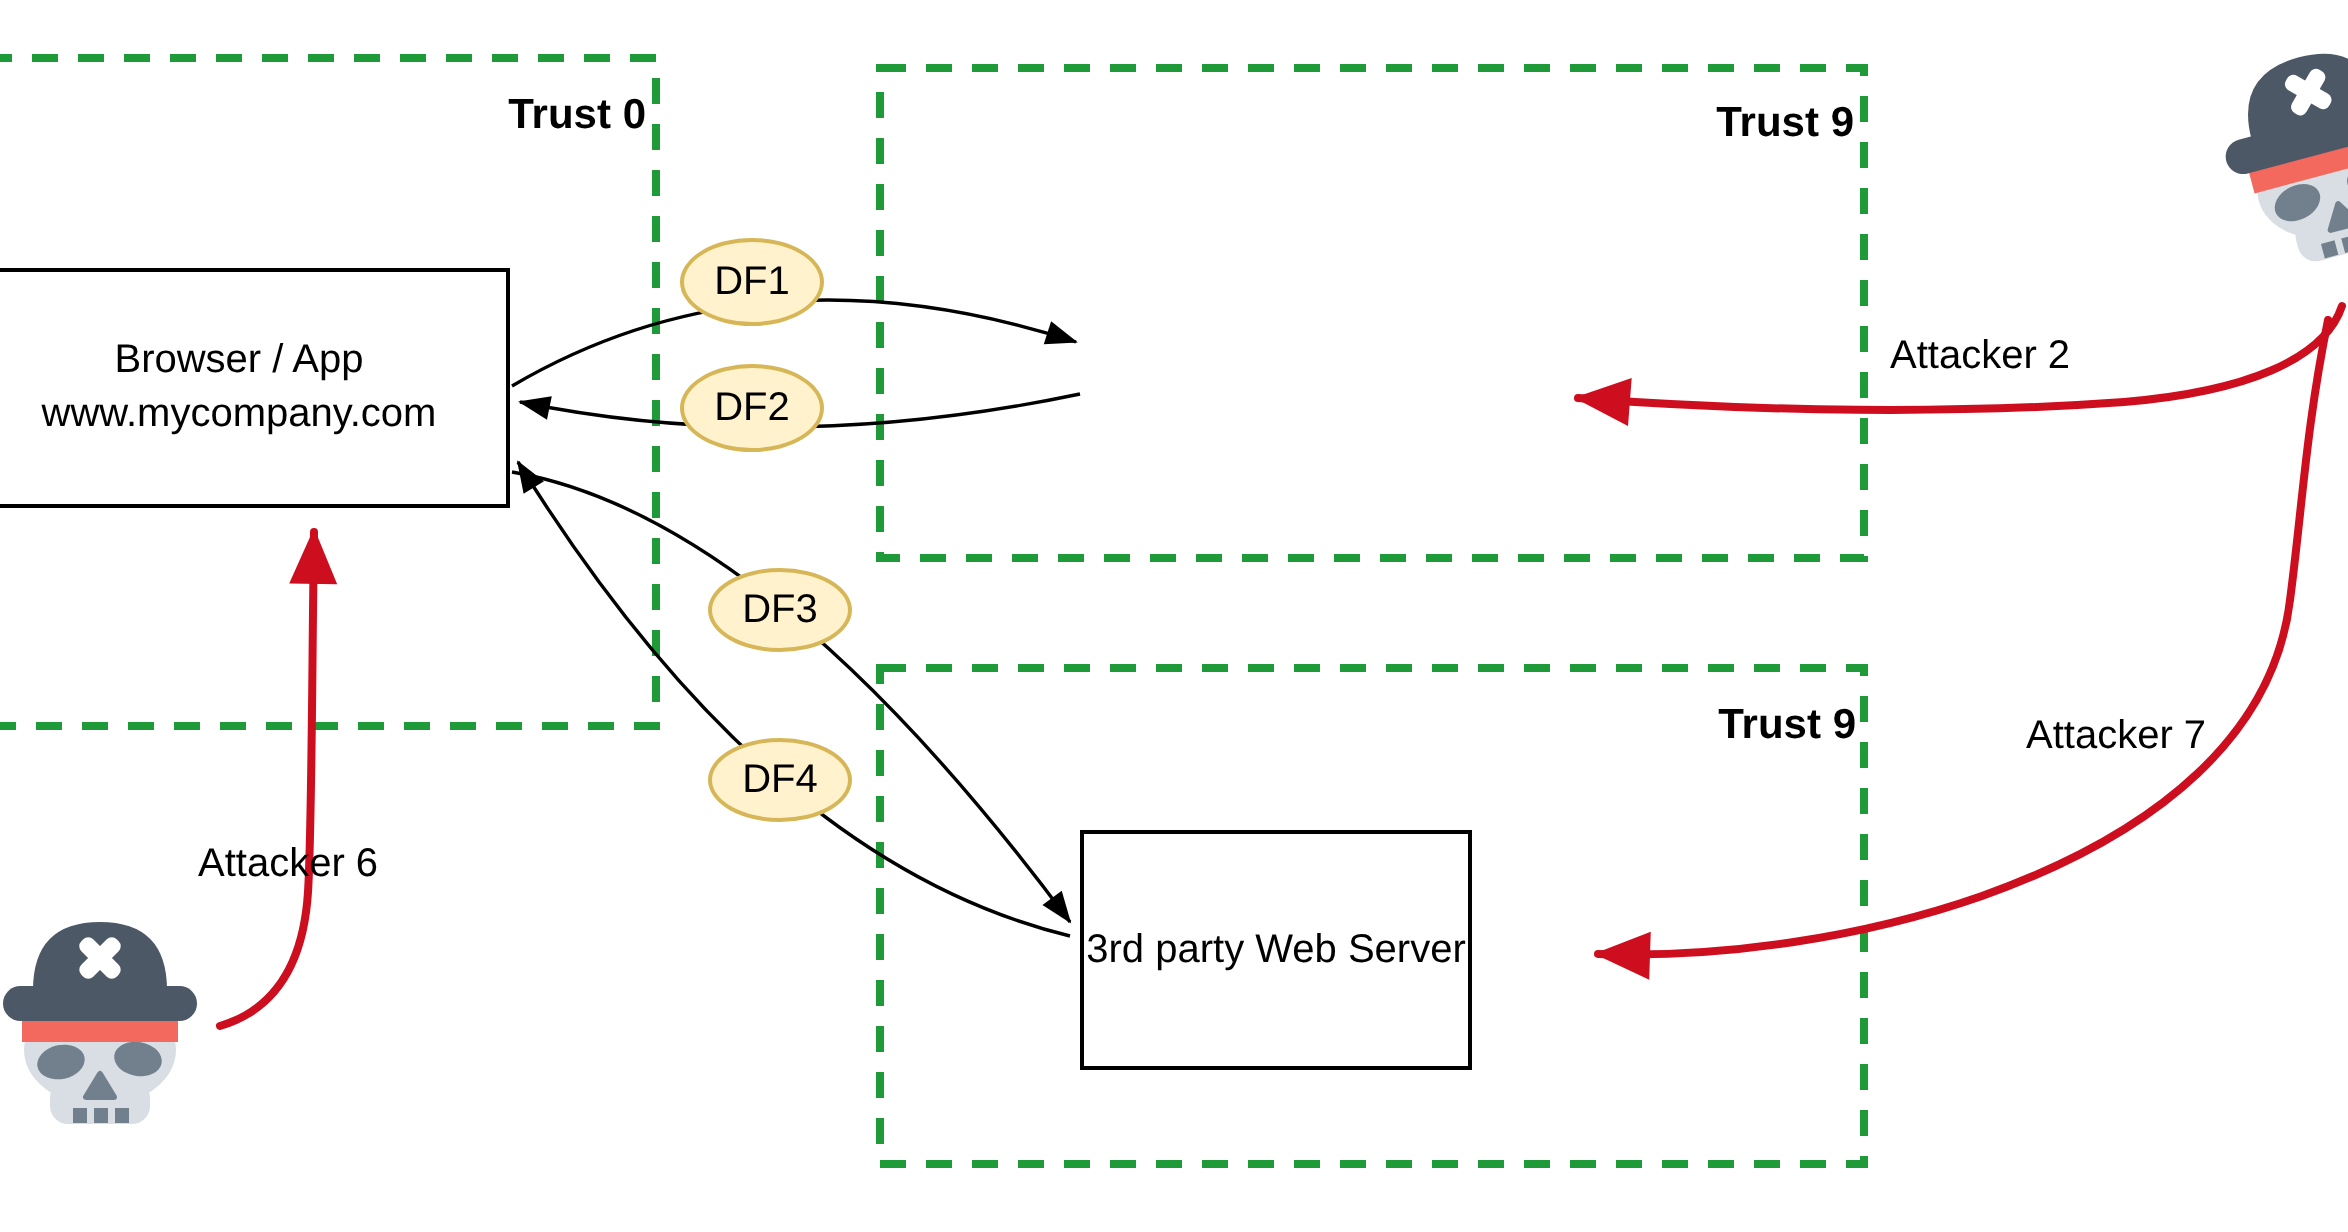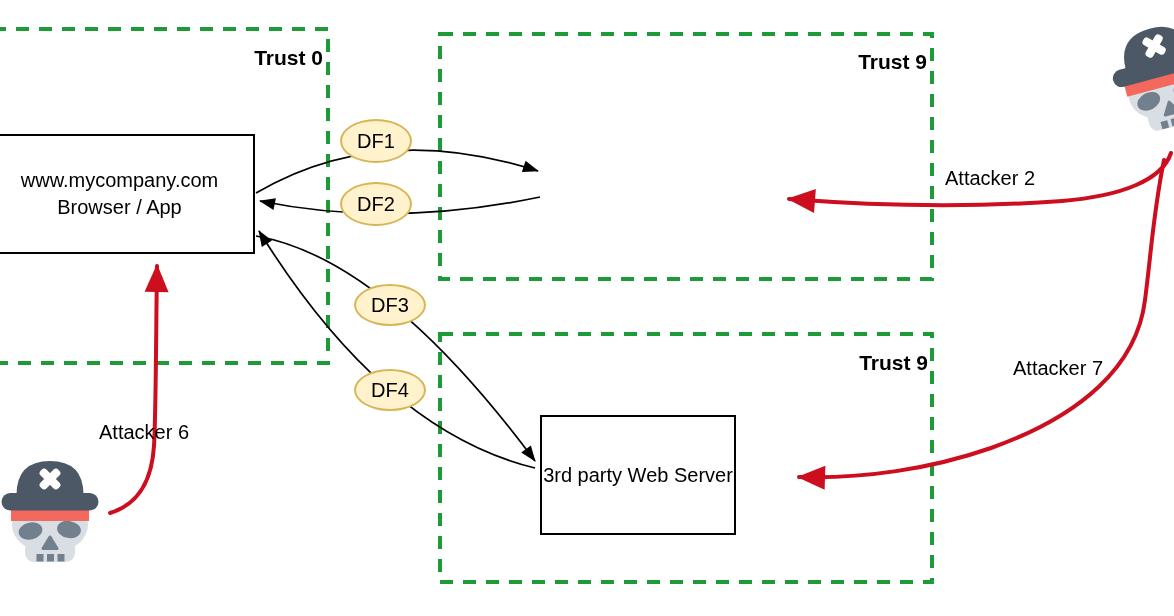--- a/index.html
+++ b/index.html
@@ -106,22 +106,22 @@
     <path class="flow" d="M 540,197 Q 392,228 260,201" marker-end="url(#arrow-black)"></path>
     <path class="flow" d="M 256,236 Q 384,258 535,461" marker-end="url(#arrow-black)"></path>
     <path class="flow" d="M 535,468 Q 383,431 259,231" marker-end="url(#arrow-black)"></path>
 
     <path class="attack" d="M 110,513 C 140,504 152,478 154,446 C 156,414 156,330 157,266" marker-end="url(#arrow-red)"></path>
     <path class="attack" d="M 1171,153 C 1162,180 1122,196 1062,201 C 980,207 880,206 789,199" marker-end="url(#arrow-red)"></path>
     <path class="attack" d="M 1164,160 C 1153,214 1151,255 1145,300 C 1137,366 1081,416 991,448 C 931,469 862,479 799,477" marker-end="url(#arrow-red)"></path>
   </svg>
 
   <div class="node" id="node-browser">
+    <div>Browser / App</div>
     <div>www.mycompany.com</div>
-    <div>Browser / App</div>
   </div>
   <div class="node" id="node-server3">
     <div>3rd party Web Server</div>
   </div>
 
   <div class="trust-label" id="label-trust0">Trust 0</div>
   <div class="trust-label" id="label-trust5">Trust 9</div>
   <div class="trust-label" id="label-trust2">Trust 9</div>
 
   <div class="df" id="df1">DF1</div>

